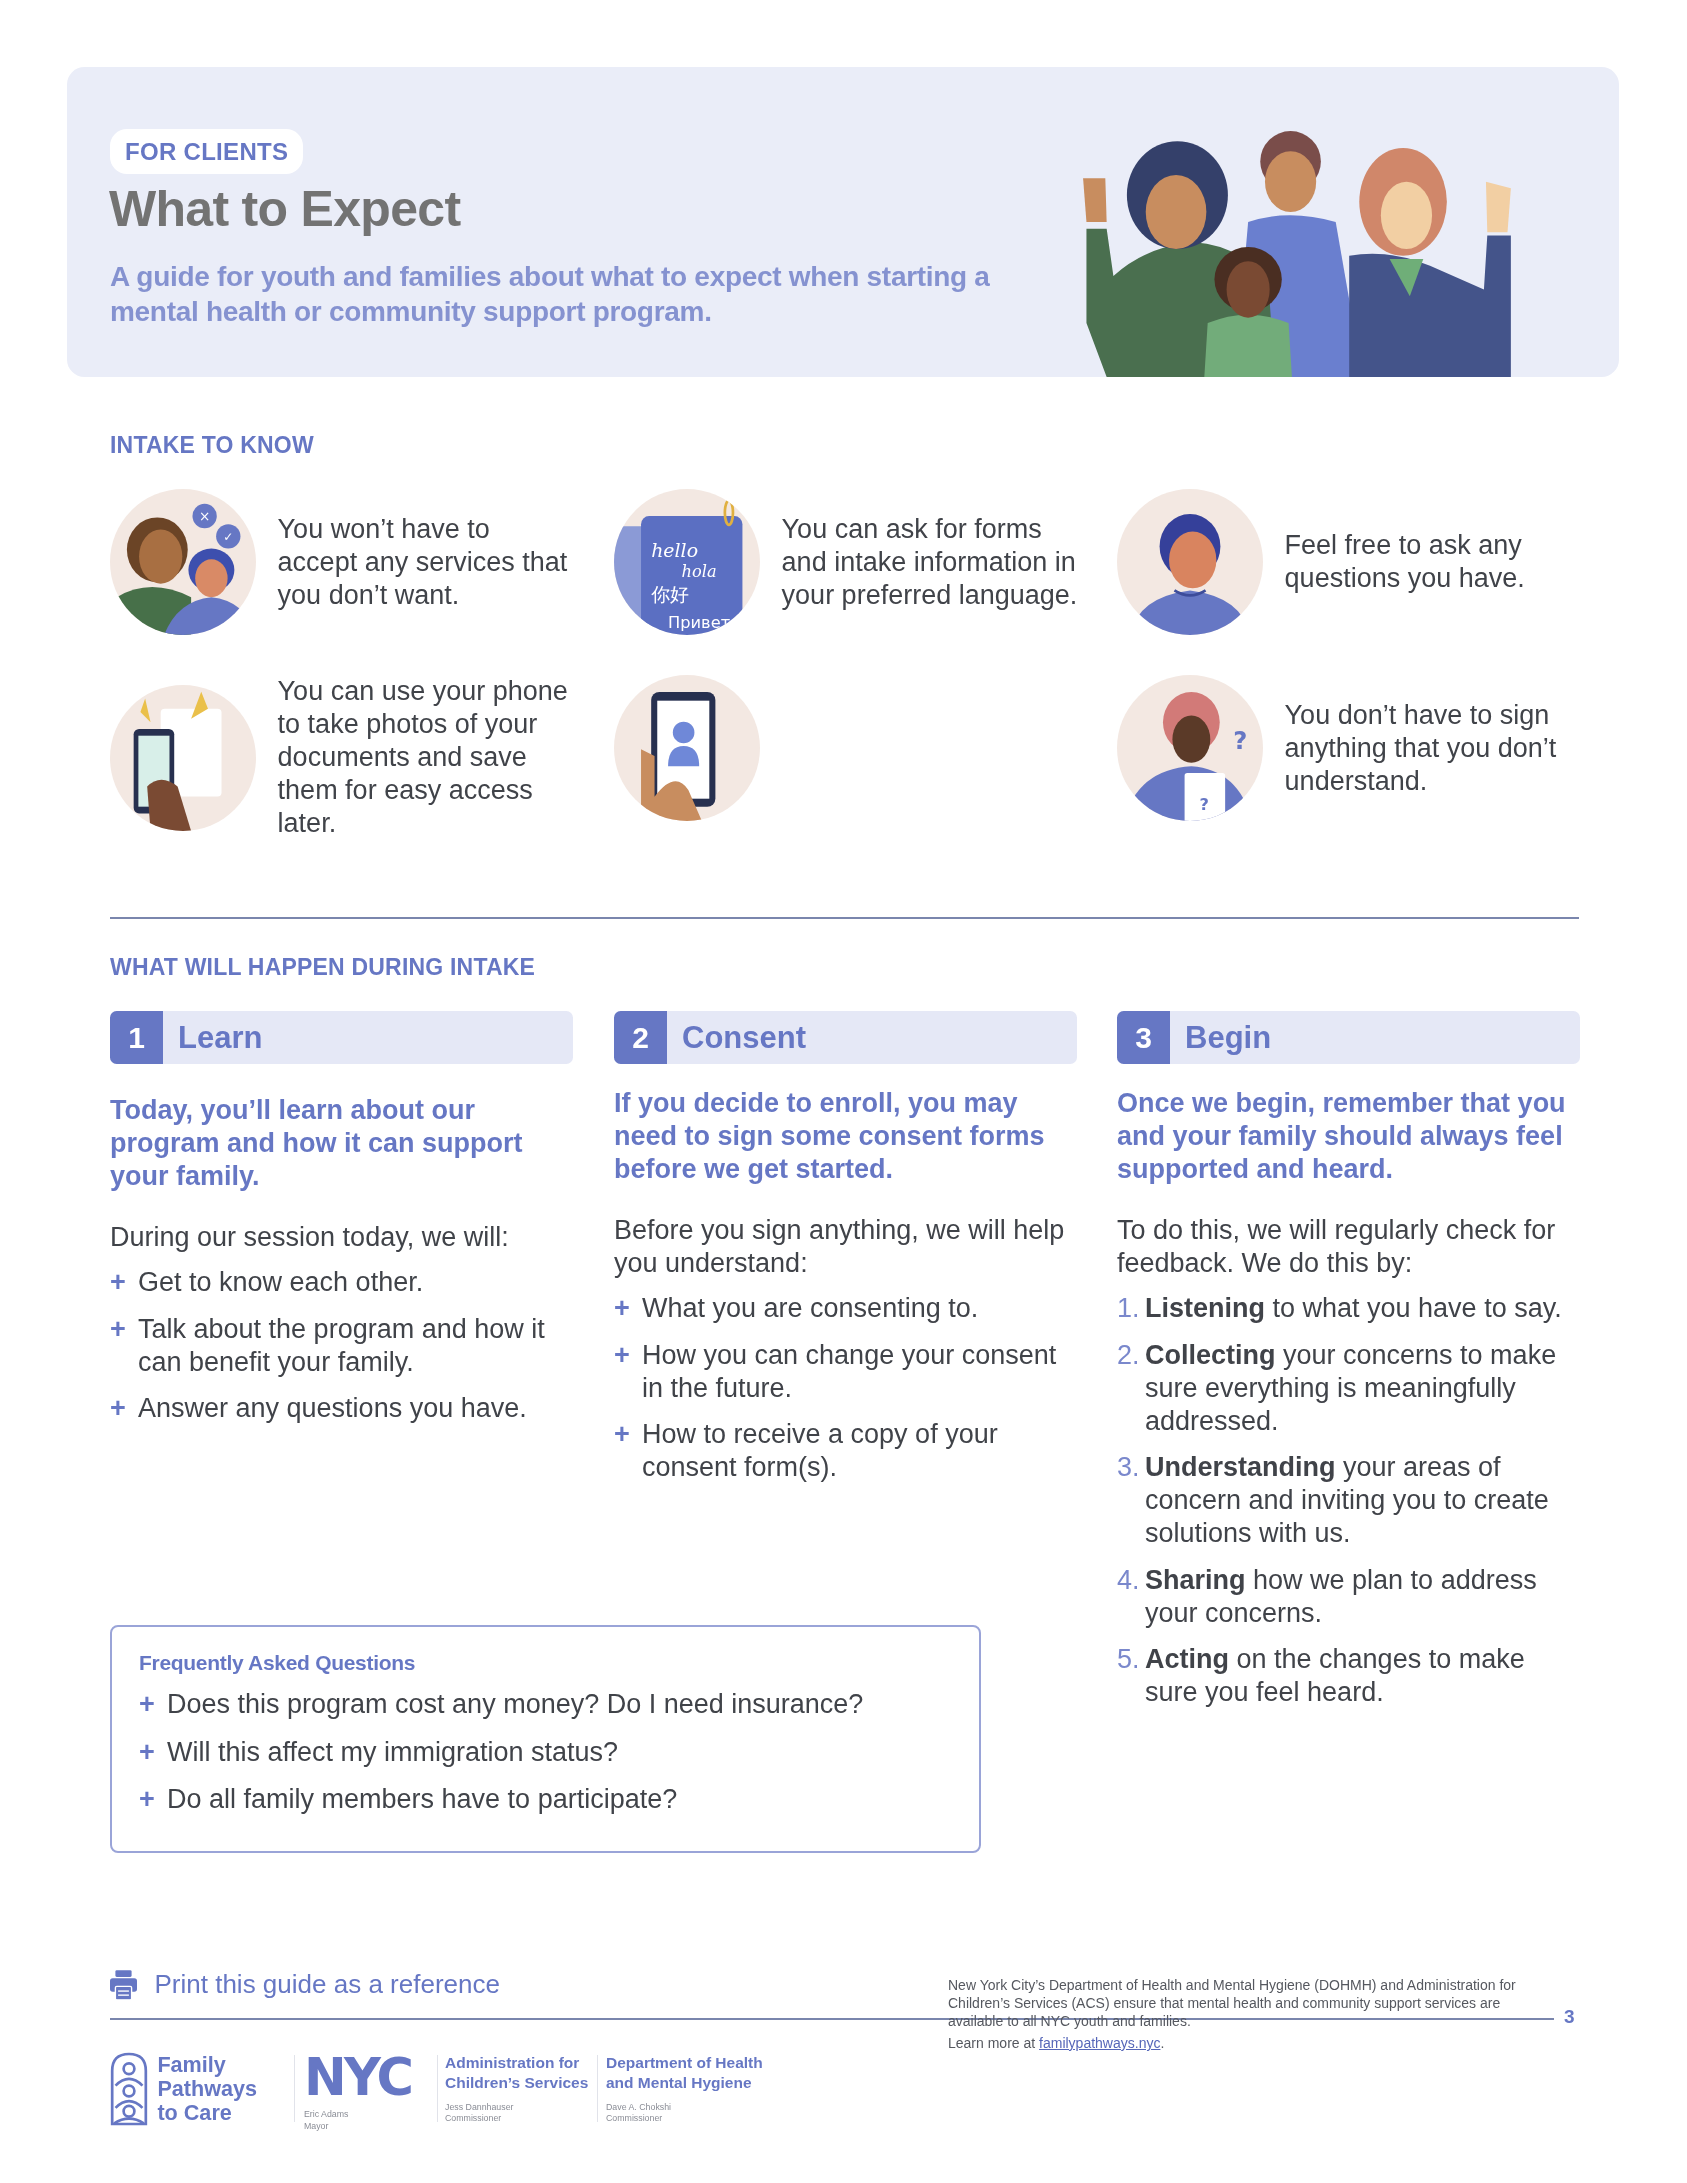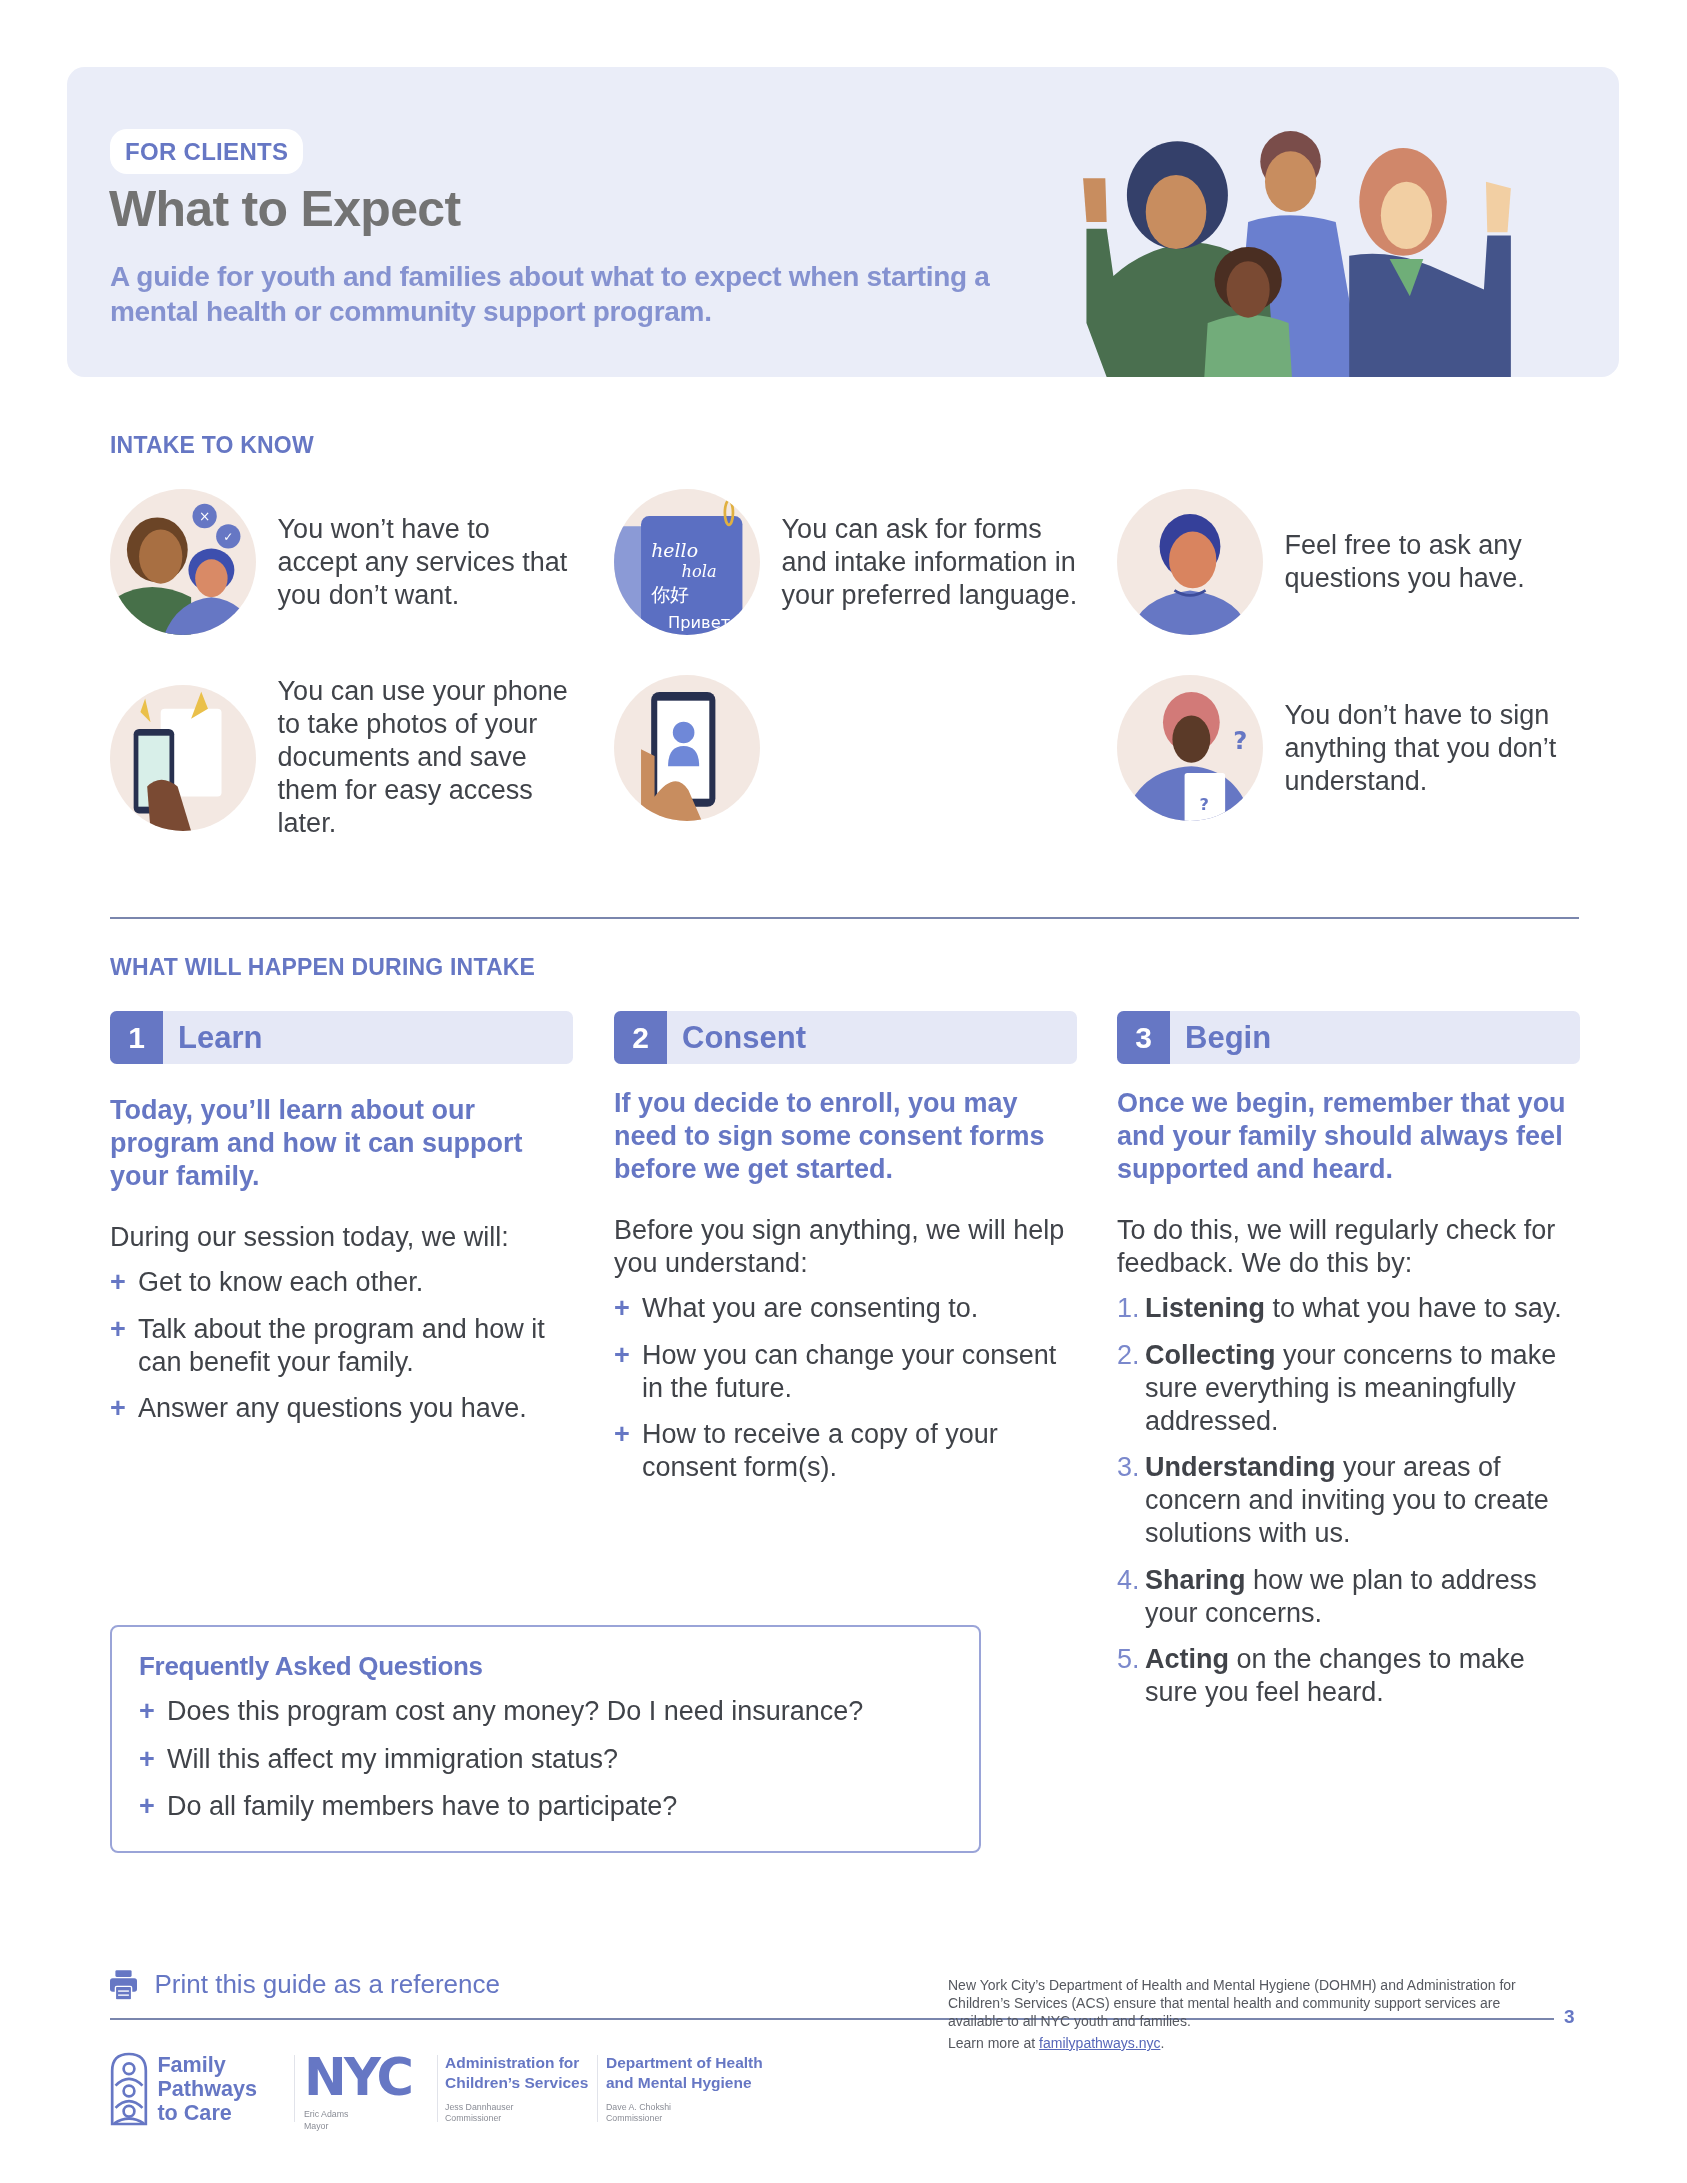--- a/index.html
+++ b/index.html
@@ -34,21 +34,21 @@
   .blist { list-style: none; margin-top: 12px; }
   .blist li { position: relative; padding-left: 28px; font-size: 27px; line-height: 33px; margin-bottom: 13.5px; color: #404349; }
   .blist li .plus { position: absolute; left: 0; top: 0; color: #6677c4; font-weight: 700; }
   .nlist { list-style: none; margin-top: 12px; }
   .nlist li { position: relative; padding-left: 28px; font-size: 27px; line-height: 33px; margin-bottom: 13.5px; color: #404349; }
   .nlist li .num { position: absolute; left: 0; top: 0; color: #7a88cc; }
   .nlist li b { color: #404349; }
 
   
   .faq { position: absolute; left: 110px; top: 1625px; width: 871px; height: 228px; border: 2.7px solid #9aa4d8; border-radius: 8px; padding: 24px 27px; }
-  .faq-title { font-size: 26px; font-weight: 700; color: #6677c4; letter-spacing: -0.3px; }
+  .faq-title { font-size: 21px; font-weight: 700; color: #6677c4; letter-spacing: -0.3px; }
   .faq-list { list-style: none; margin-top: 12px; }
   .faq-list li { position: relative; padding-left: 28px; font-size: 27px; line-height: 34px; margin-bottom: 13.5px; color: #404349; }
   .faq-list li .plus { position: absolute; left: 0; top: 0; color: #6677c4; font-weight: 700; }
 
   
   .print { position: absolute; left: 110px; top: 1969px; display: flex; align-items: center; cursor: pointer; }
   .print svg { width: 27px; height: 30px; }
   .print span { margin-left: 17.5px; font-size: 26px; color: #6677c4; }
 
   .foot-line { position: absolute; left: 110px; top: 2018px; width: 1444px; height: 2px; background: #7a86ad; }

